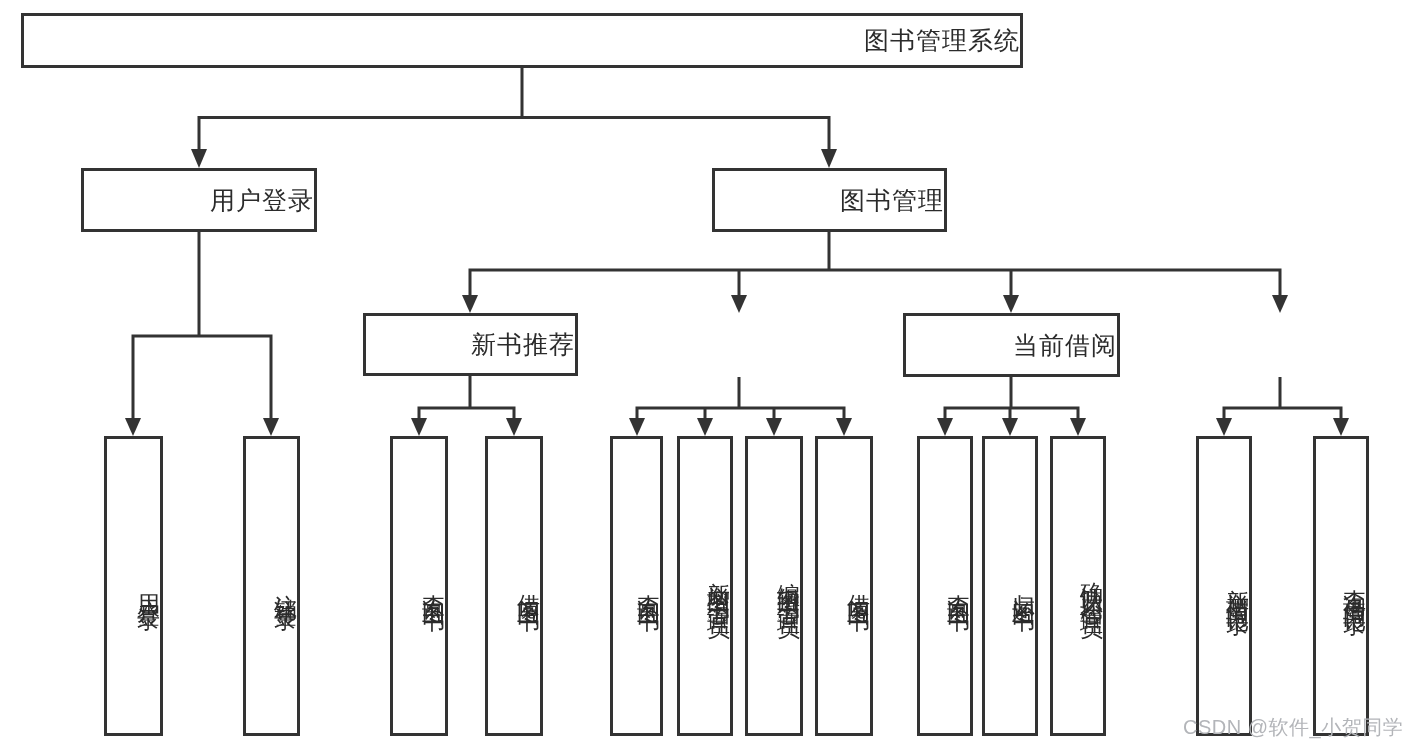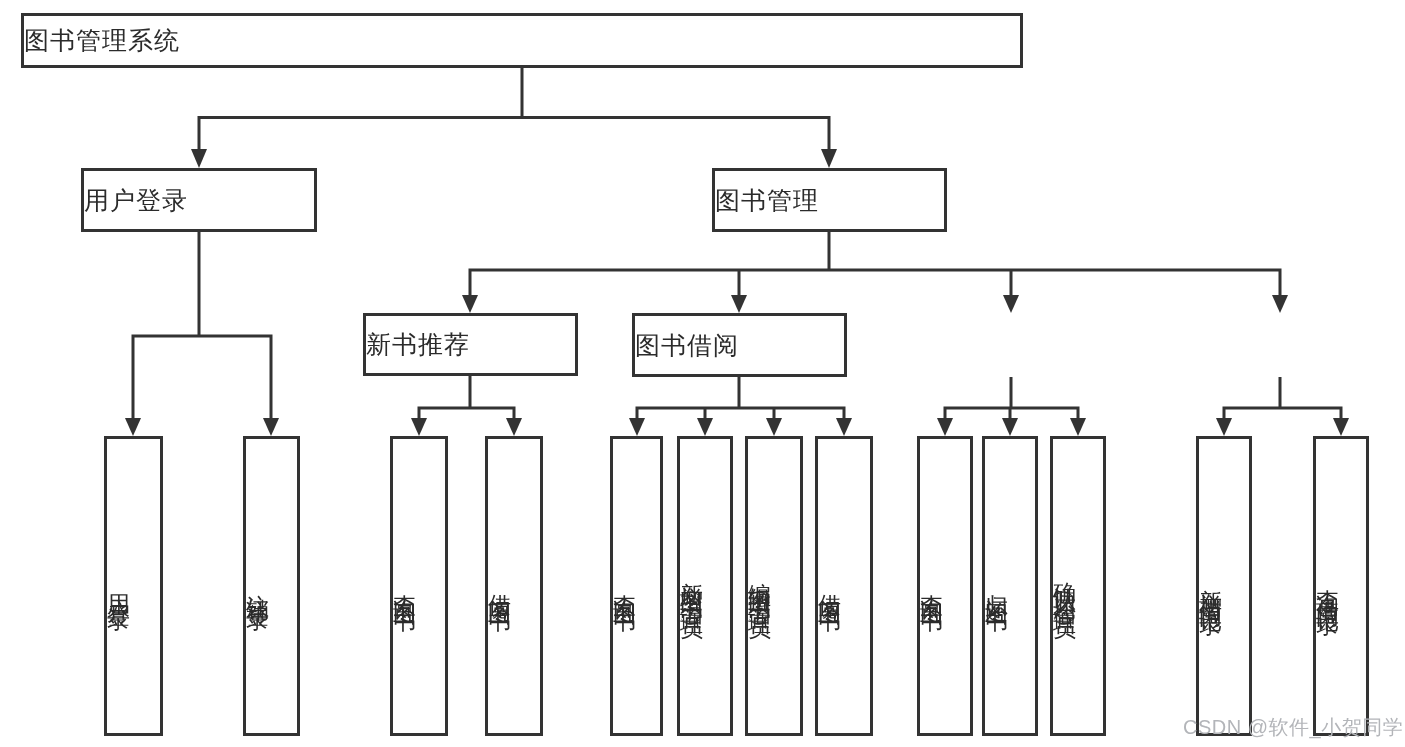--- a/index.html
+++ b/index.html
@@ -9,21 +9,21 @@
     --watermark:#b3b5b9;
   }
   html,body{margin:0;padding:0;background:var(--background);}
   #stage{
     position:relative;width:1405px;height:747px;background:var(--background);
     font-family:"Liberation Sans","DejaVu Sans",sans-serif;color:var(--text);
     overflow:hidden;
   }
   .box{
     position:absolute;box-sizing:border-box;border:3px solid var(--line);
-    background:var(--background);display:flex;align-items:center;justify-content:flex-start;
+    background:var(--background);display:flex;align-items:center;justify-content:flex-end;
   }
   .box.h span{
     font-size:25px;letter-spacing:1px;white-space:nowrap;color:var(--text);
   }
   .box.v span{
     writing-mode:vertical-rl;text-orientation:mixed;
     font-size:23px;letter-spacing:5px;line-height:1;color:var(--text);
     white-space:nowrap;
   }
   #wires{position:absolute;left:0;top:0;z-index:1;}
@@ -91,22 +91,22 @@
   <div class="box h" style="left:81px;top:168px;width:236px;height:64px">
     <span>用户登录</span>
   </div>
   <div class="box h" style="left:363px;top:313px;width:215px;height:63px">
     <span>新书推荐</span>
   </div>
 
   <div class="box h" style="left:712px;top:168px;width:235px;height:64px">
     <span>图书管理</span>
   </div>
-  <div class="box h" style="left:632px;top:313px;width:215px;height:64px">
-    <span>图书借阅</span>
+  <div class="box h" style="left:903px;top:313px;width:217px;height:64px">
+    <span>当前借阅</span>
   </div>
 
   <div class="box v" style="left:104px;top:436px;width:59px;height:300px">
     <span>用户登录</span>
   </div>
   <div class="box v" style="left:243px;top:436px;width:57px;height:300px">
     <span>注销登录</span>
   </div>
   <div class="box v" style="left:390px;top:436px;width:58px;height:300px">
     <span>查询图书</span>

